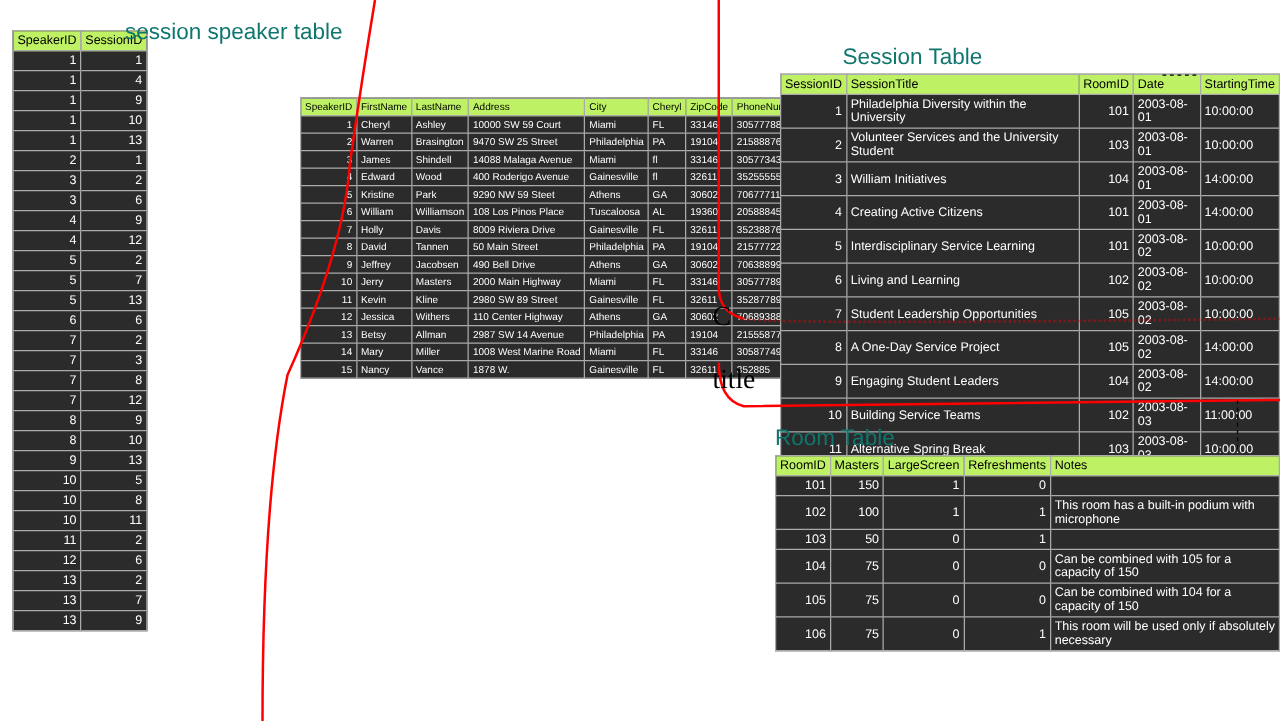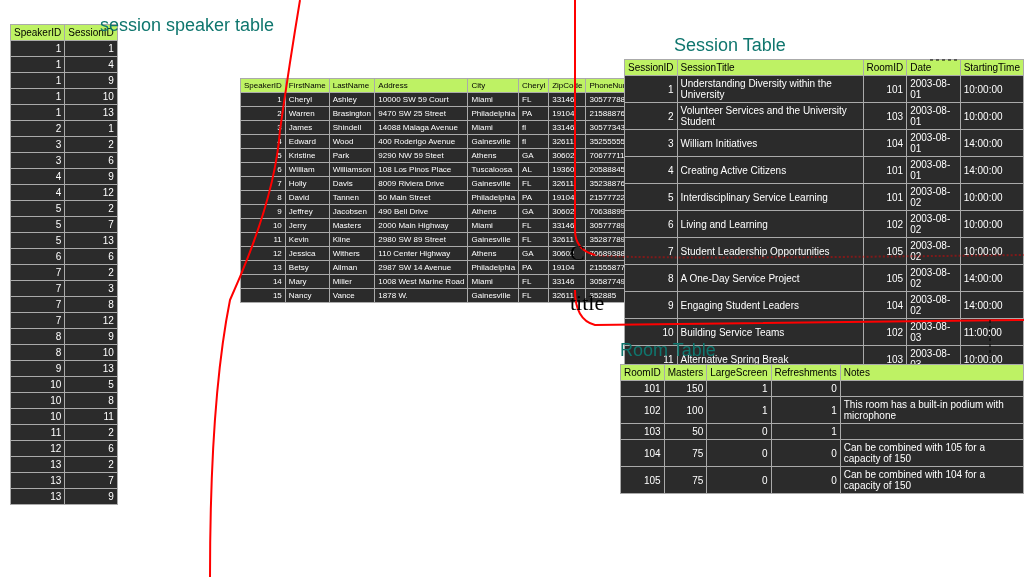--- a/index.html
+++ b/index.html
@@ -396,21 +396,21 @@
           <th>SessionID</th>
           <th>SessionTitle</th>
           <th>RoomID</th>
           <th>Date</th>
           <th>StartingTime</th>
         </tr>
       </thead>
     <tbody id="se-body">
         <tr>
           <td class="num">1</td>
-          <td>Understanding Diversity within the University</td>
+          <td>Philadelphia Diversity within the University</td>
           <td class="num">101</td>
           <td>2003-08-01</td>
           <td>10:00:00</td>
         </tr>
         <tr>
           <td class="num">2</td>
           <td>Volunteer Services and the University Student</td>
           <td class="num">103</td>
           <td>2003-08-01</td>
           <td>10:00:00</td>
@@ -537,20 +537,27 @@
           <td class="num">0</td>
           <td>Can be combined with 105 for a capacity of 150</td>
         </tr>
         <tr>
           <td class="num">105</td>
           <td class="num">75</td>
           <td class="num">0</td>
           <td class="num">0</td>
           <td>Can be combined with 104 for a capacity of 150</td>
         </tr>
+        <tr>
+          <td class="num">106</td>
+          <td class="num">75</td>
+          <td class="num">0</td>
+          <td class="num">1</td>
+          <td>This room will be used only if absolutely necessary</td>
+        </tr>
       </tbody>
   </table>
 </div>
 
 <div class="annotation" style="left:570px; top:240px;">C</div>
 <div class="annotation" style="left:570px; top:290px;">title</div>
 
 <svg class="redline" style="left:0;top:0;width:1024px;height:577px;">
   <path d="M 300 0 Q 290 60 280 130 Q 275 200 230 300 Q 210 400 210 577" stroke="red" stroke-width="2" fill="none"></path>
   <path d="M 575 0 L 575 230 Q 575 250 595 255" stroke="red" stroke-width="2" fill="none"></path>

